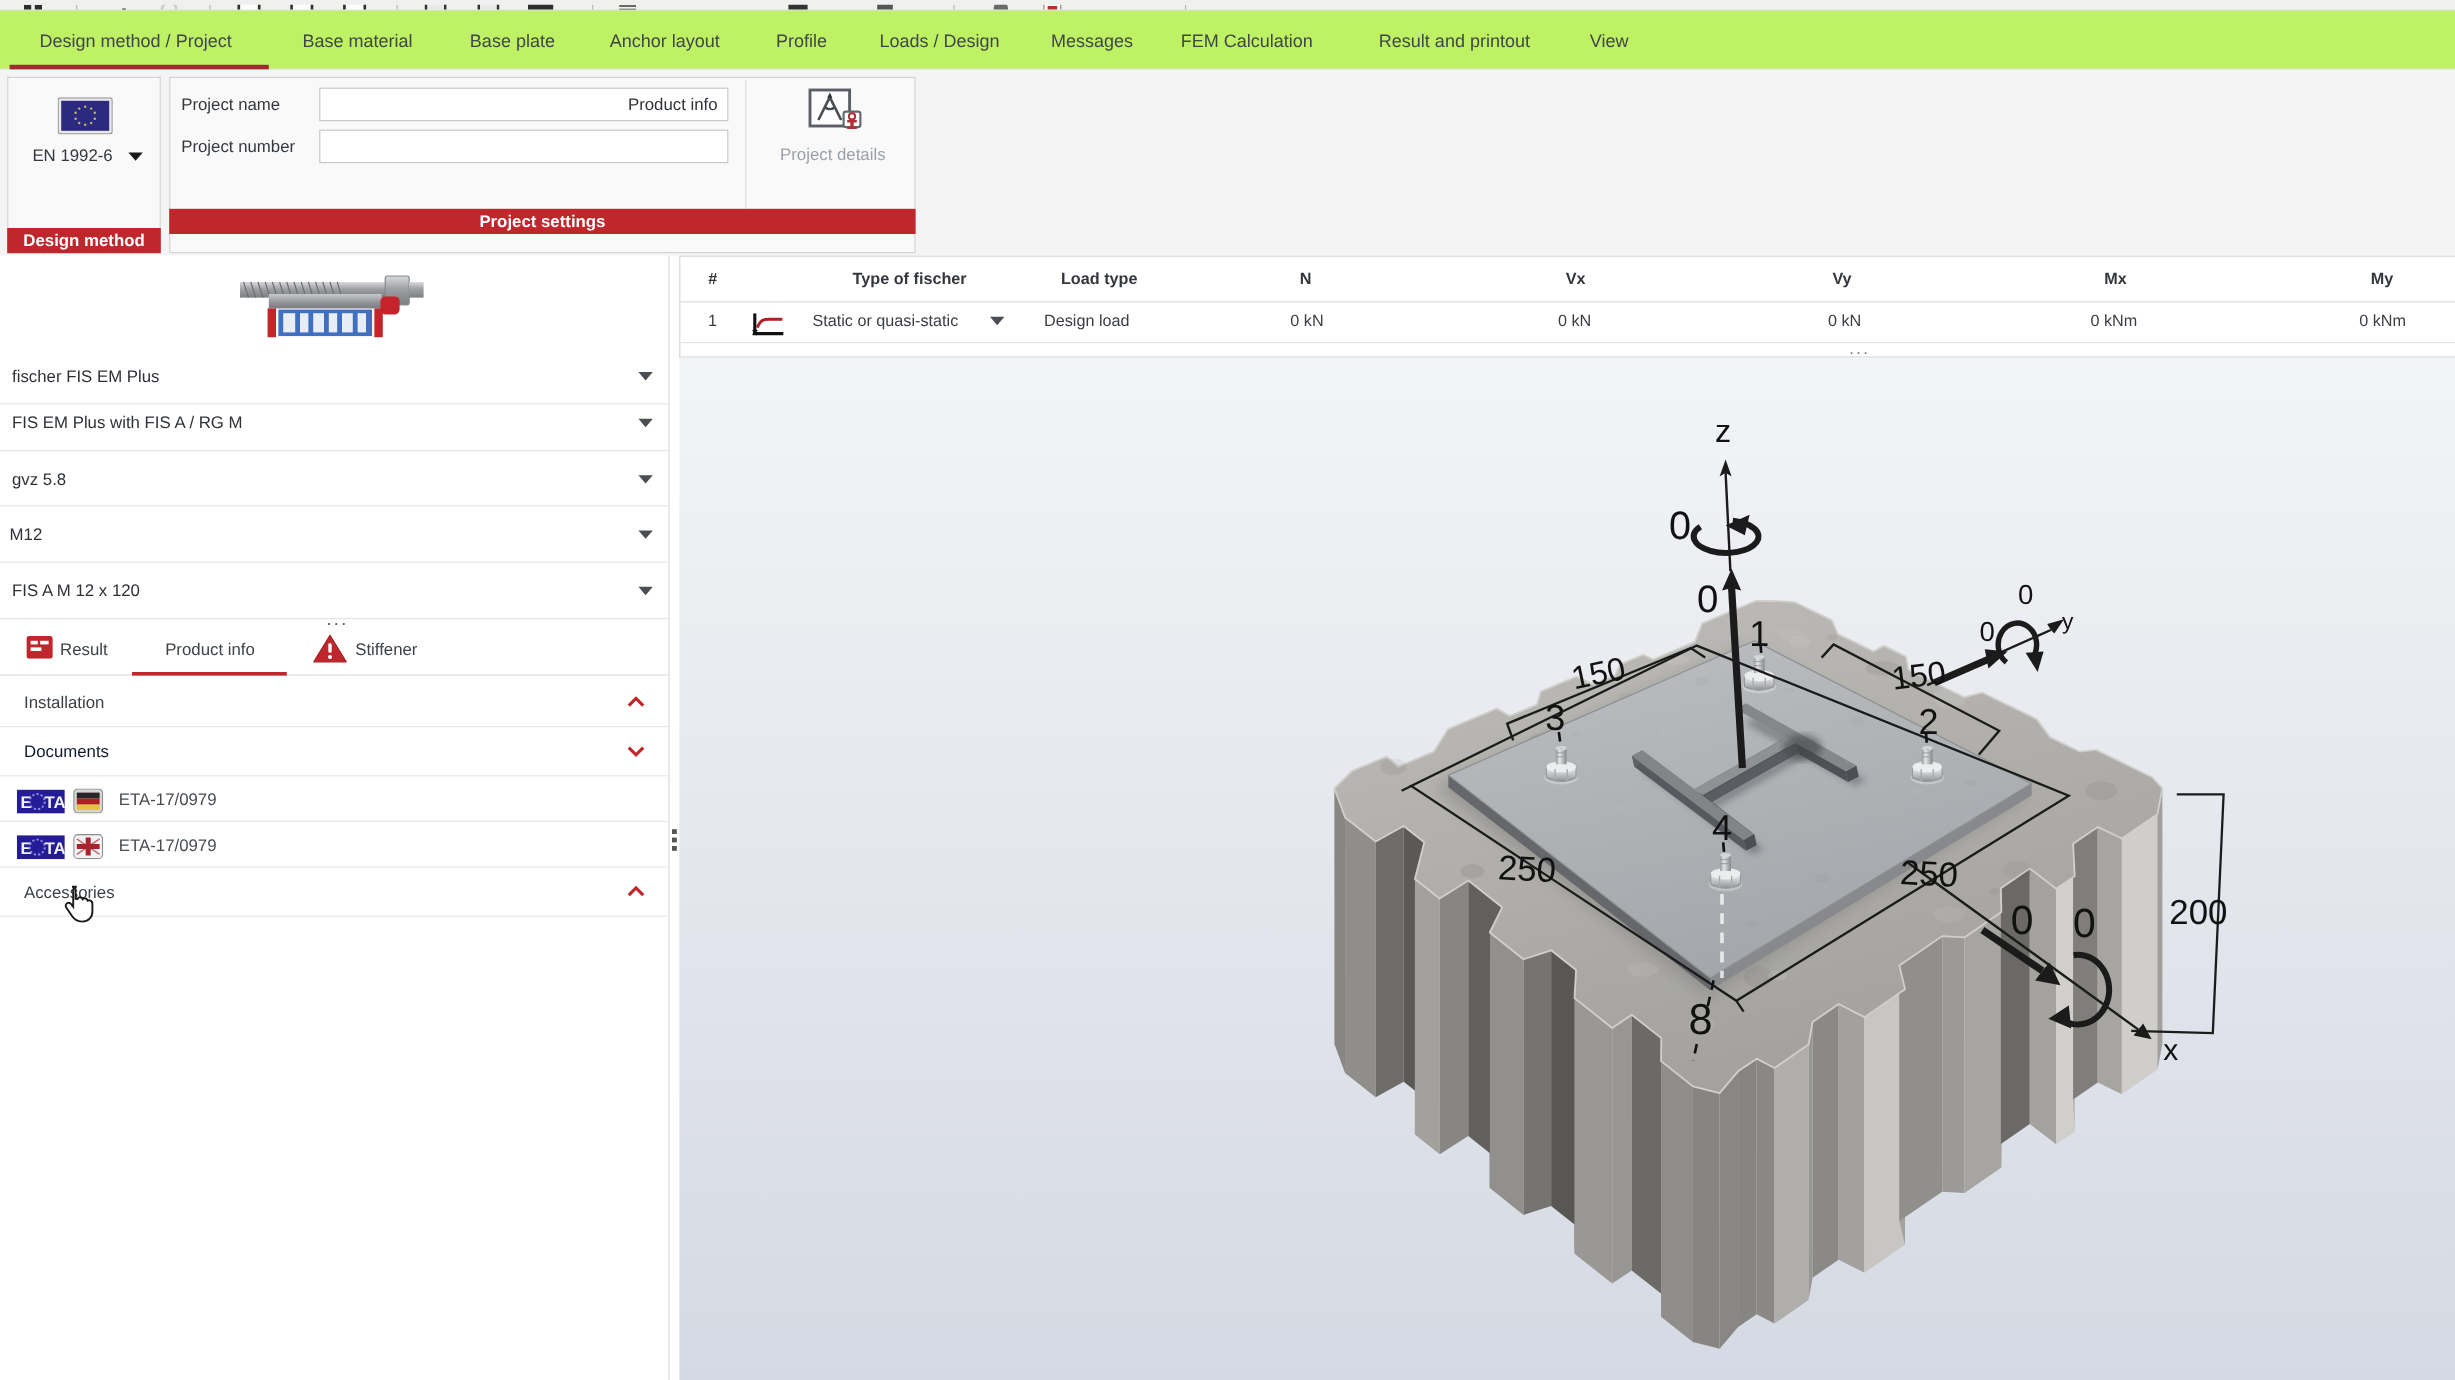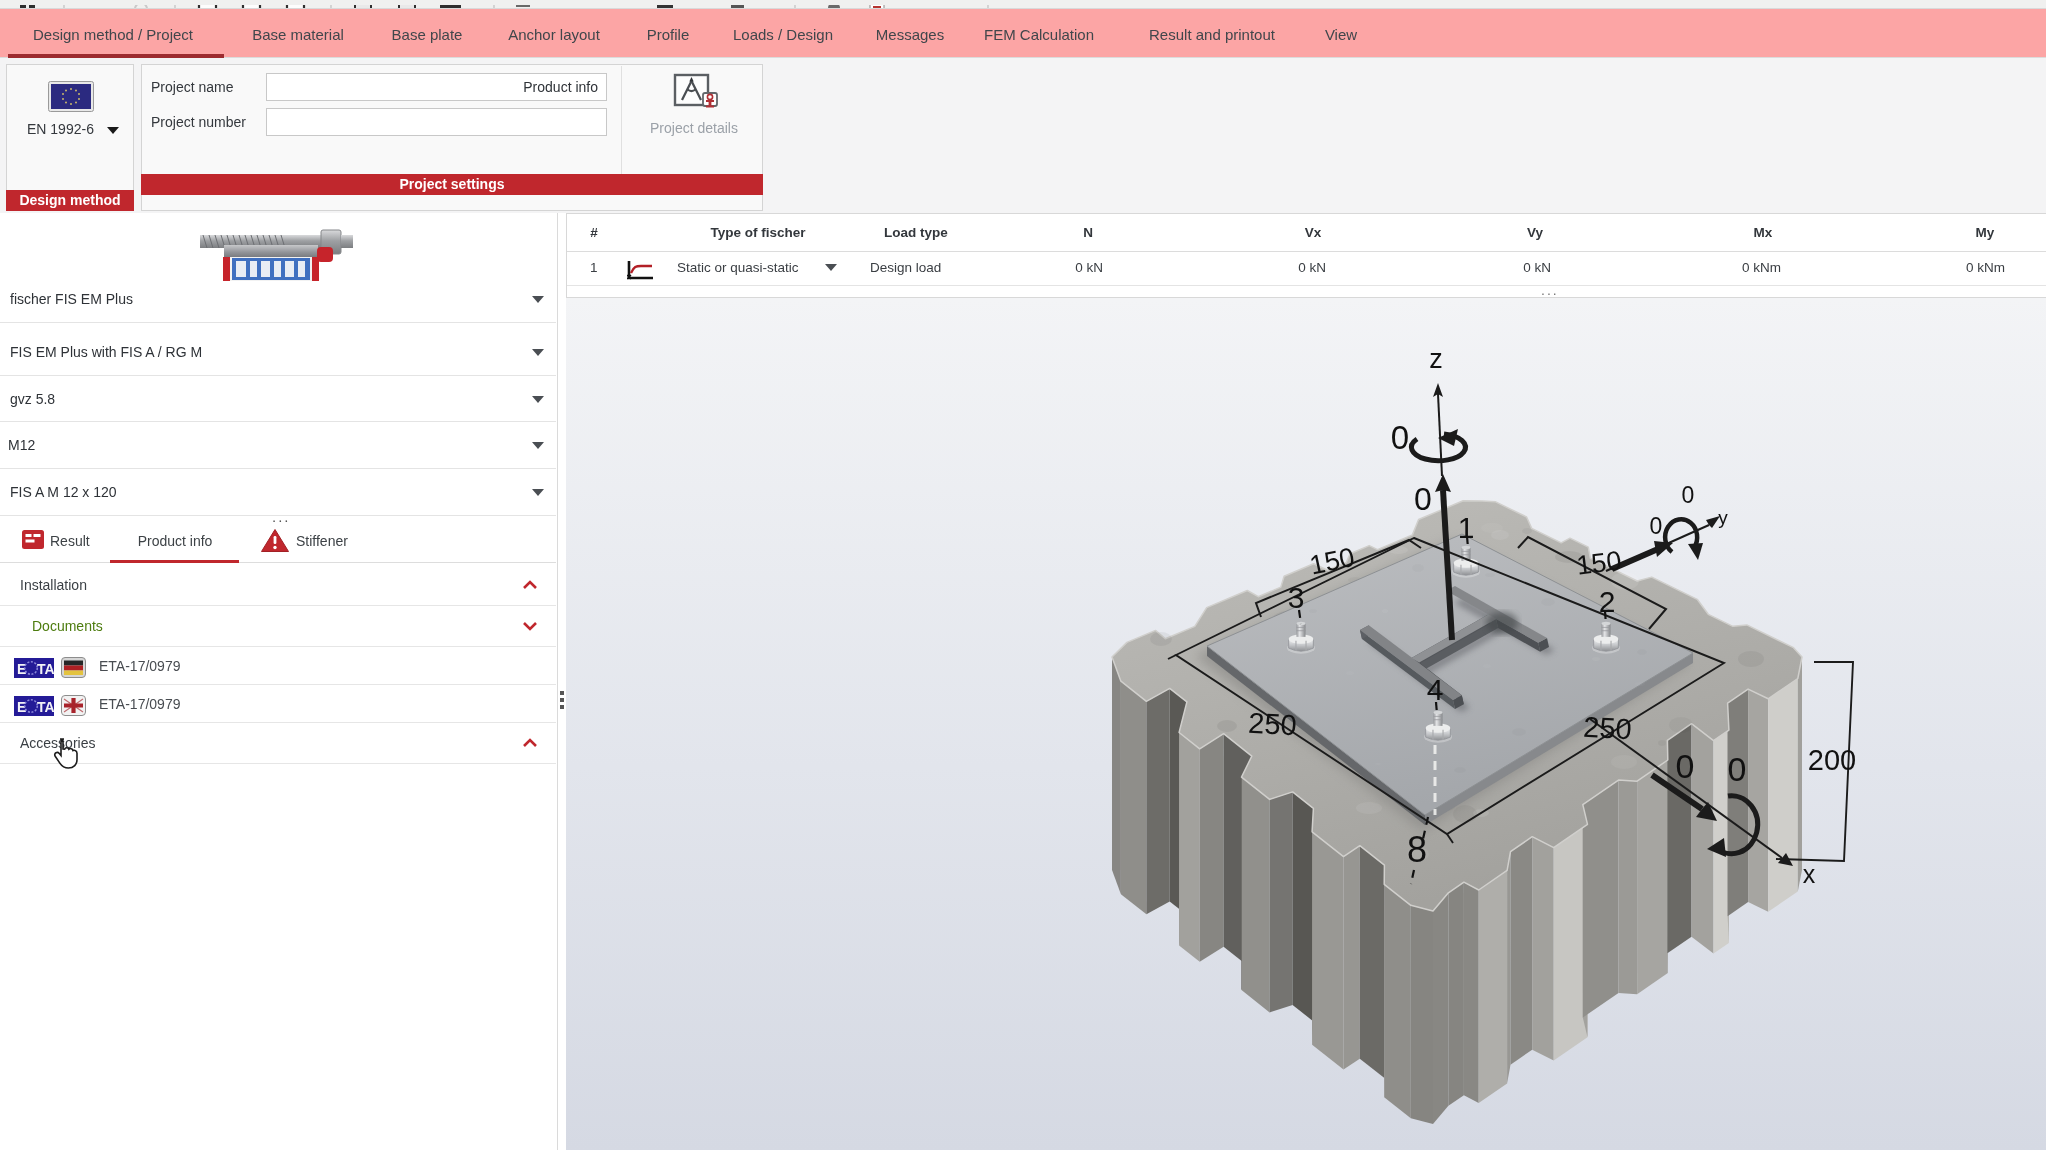--- a/index.html
+++ b/index.html
@@ -1,20 +1,20 @@
 <!DOCTYPE html>
 <html><head>
 <meta charset="utf-8">
 <style>
 *{margin:0;padding:0;box-sizing:border-box;}
 html,body{width:2046px;height:1150px;overflow:hidden;background:#fff;
   font-family:"Liberation Sans",sans-serif;color:#3c4045;}
 .abs{position:absolute;}
 #toolbar{position:absolute;left:0;top:0;width:2046px;height:9px;background:#f0f0ef;border-bottom:1px solid #d9d9d9;overflow:hidden;}
-#tabbar{position:absolute;left:0;top:9px;width:2046px;height:49px;background:#fca5a5;border-bottom:1px solid #dcdcdc;}
+#tabbar{position:absolute;left:0;top:9px;width:2046px;height:49px;background:#bef264;border-bottom:1px solid #dcdcdc;}
 .tab{position:absolute;top:2px;height:48px;line-height:48px;font-size:15px;color:#41464b;transform:translateX(-50%);white-space:nowrap;}
 #tabline{position:absolute;left:8px;top:45px;width:216px;height:4px;background:#9d2b2f;}
 #bandbg{position:absolute;left:0;top:58px;width:2046px;height:155px;background:#f4f4f5;}
 .box{position:absolute;background:#f9f9f9;border:1px solid #d4d4d4;}
 .redbar{position:absolute;background:#c0272d;color:#fff;font-weight:bold;font-size:14px;text-align:center;line-height:21px;}
 .inp{position:absolute;background:#fff;border:1px solid #c8c8c8;font-size:14px;color:#2f3338;}
 .lbl{position:absolute;font-size:14px;color:#34383d;white-space:nowrap;}
 #leftpanel{position:absolute;left:0;top:213px;width:558px;height:937px;background:#fff;border-right:1px solid #dadada;}
 .drow{position:absolute;left:0;width:556px;border-bottom:1px solid #e4e4e4;font-size:14px;color:#2e3237;}
 .dtxt{position:absolute;left:10px;top:50%;transform:translateY(-50%);white-space:nowrap;}
@@ -149,21 +149,21 @@
   <g fill="#e8ecf4">
     <rect x="41" y="36" width="10" height="16"></rect>
       <rect x="55" y="36" width="7" height="16"></rect>
     <rect x="66" y="36" width="9" height="16"></rect>
       <rect x="79" y="36" width="7" height="16"></rect>
     <rect x="90" y="36" width="9" height="16"></rect>
       <rect x="103" y="36" width="7" height="16"></rect>
   </g>
   <rect x="122" y="22" width="16" height="15" rx="4" fill="#c6242b"></rect>
 </svg>
-<div class="drow" style="top:276px;height:47px;">
+<div class="drow" style="top:290px;height:47px;">
     <span class="dtxt">fischer FIS EM Plus</span>
     <span class="caret"></span>
   </div>
 <div class="drow" style="top:329px;height:47px;">
     <span class="dtxt">FIS EM Plus with FIS A / RG M</span>
     <span class="caret"></span>
   </div>
 <div class="drow" style="top:376px;height:46px;text-decoration:underline;">
     <span class="dtxt">gvz 5.8</span>
     <span class="caret"></span>
@@ -192,21 +192,21 @@
   <rect x="13.6" y="8" width="2.8" height="8" rx="1.2" fill="#fff"></rect>
   <circle cx="15" cy="19.5" r="1.7" fill="#fff"></circle>
 </svg>
 <div class="lbl" style="left:296px;top:533px;color:#3d4246;">Stiffener</div>
 <div class="abs" style="left:110px;top:560px;width:129px;height:3px;background:#c0272d;"></div>
 
 <div class="sechdr" style="top:564px;height:42px;line-height:42px;"><span style="margin-left:20px;color:#3a3f44;">Installation</span>
   <svg class="chev" viewBox="0 0 16 16">
       <path d="M2 11 L8 5 L14 11" fill="none" stroke="#c0272d" stroke-width="2.6"></path>
     </svg></div>
-<div class="sechdr" style="top:606px;height:41px;line-height:41px;"><span style="margin-left:32px;color:#4d7c0f;">Documents</span>
+<div class="sechdr" style="top:606px;height:41px;line-height:41px;"><span style="margin-left:20px;color:#0f172a;">Documents</span>
   <svg class="chev" viewBox="0 0 16 16">
       <path d="M2 5 L8 11 L14 5" fill="none" stroke="#c0272d" stroke-width="2.6"></path>
     </svg></div>
 
 <div class="sechdr" style="top:647px;height:38px;"></div>
 <svg class="abs" style="left:14px;top:658px;" width="40" height="20" viewBox="0 0 40 20">
   <rect width="40" height="20" fill="#241b97"></rect>
   <text x="3" y="15.5" font-family="Liberation Sans,sans-serif" font-size="14" font-weight="bold" fill="#f2f2f6">E</text>
   <circle cx="17" cy="10" r="6.3" fill="none" stroke="#8a86d8" stroke-width="1.6" stroke-dasharray="2 1.6"></circle>
   <text x="23" y="15.5" font-family="Liberation Sans,sans-serif" font-size="14" font-weight="bold" fill="#f2f2f6">TA</text>

